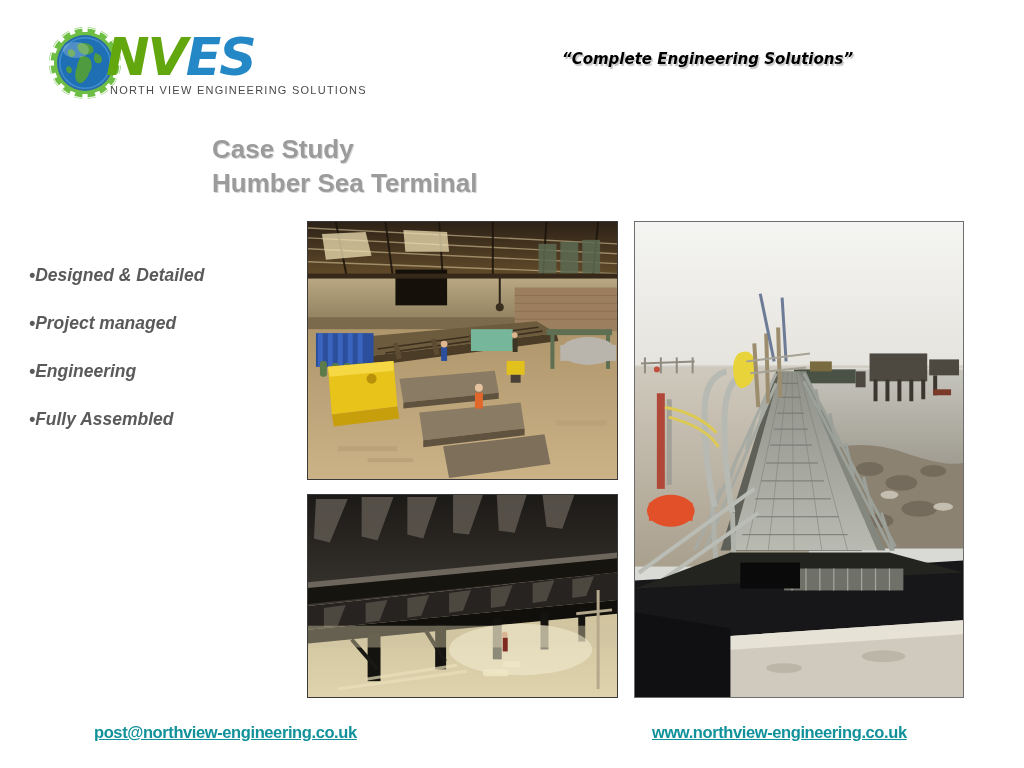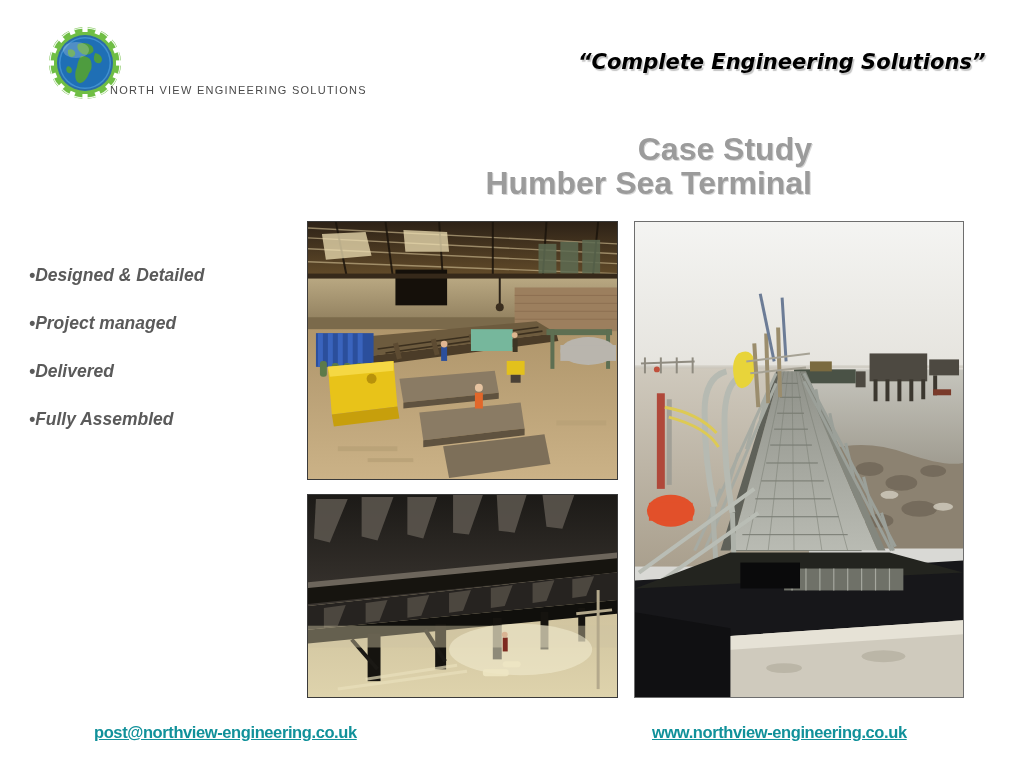--- a/index.html
+++ b/index.html
@@ -54,42 +54,42 @@
     top: 60px;
     font-family: "Liberation Sans", sans-serif;
     font-size: 11px;
     letter-spacing: 1.25px;
     color: #4a4a4a;
     white-space: nowrap;
   }
 
   .header-slogan {
     position: absolute;
-    left: 578px;
+    left: 562px;
     top: 50px;
     width: 400px;
     font-family: "DejaVu Sans", sans-serif;
     font-weight: bold;
     font-style: italic;
-    font-size: 21px;
+    font-size: 15px;
     color: #000000;
     text-shadow: 1.5px 1.5px 1px rgba(150,150,150,0.55);
     white-space: nowrap;
   }
 
   
   .slide-title {
     position: absolute;
     left: 212px;
     top: 132px;
     width: 600px;
-    text-align: right;
+    text-align: left;
     font-family: "Liberation Sans", sans-serif;
     font-weight: bold;
-    font-size: 32px;
+    font-size: 26px;
     line-height: 34px;
     color: #9b9b9b;
     text-shadow: 1px 1px 0 rgba(210,210,210,0.9);
   }
   .slide-title .line2 { display: block; }
 
   
   .bullets {
     position: absolute;
     left: 29px;
@@ -199,35 +199,38 @@
           <path d="M20 24 q5 -2 7 2 q1 4 -3 5 q-5 0 -4 -7z"></path>
           <path d="M47 27 q6 1 7 6 q0 5 -5 4 q-5 -2 -2 -10z"></path>
           <path d="M20 40 q4 1 4 5 q-1 4 -5 1 q-2 -4 1 -6z"></path>
         </g>
 
         <ellipse cx="28" cy="24" rx="13" ry="8" fill="#ffffff" opacity="0.22"></ellipse>
       </g>
     </svg>
   </div>
 
+  <div class="logo-wordmark">
+    <span class="wm-n">N</span><span class="wm-v">V</span><span class="wm-e">E</span><span class="wm-s">S</span>
+  </div>
 
   <div class="logo-tagline">NORTH VIEW ENGINEERING SOLUTIONS</div>
 </div>
 
 <div class="header-slogan">“Complete Engineering Solutions”</div>
 
 <div class="slide-title">
   <span>Case Study</span>
   <span class="line2">Humber Sea Terminal</span>
 </div>
 
 <div class="bullets">
   <div class="bullet-item">•Designed &amp; Detailed</div>
   <div class="bullet-item">•Project managed</div>
-  <div class="bullet-item">•Delivered</div>
+  <div class="bullet-item">•Engineering</div>
   <div class="bullet-item">•Fully Assembled</div>
 </div>
 
 <div class="photo photo-workshop">
   <svg viewBox="0 0 311 259" preserveAspectRatio="none">
     <defs>
       <linearGradient id="wkFloor" x1="0" y1="0" x2="0" y2="1">
         <stop offset="0%" stop-color="#9b8157"></stop>
         <stop offset="100%" stop-color="#cbb287"></stop>
       </linearGradient>

